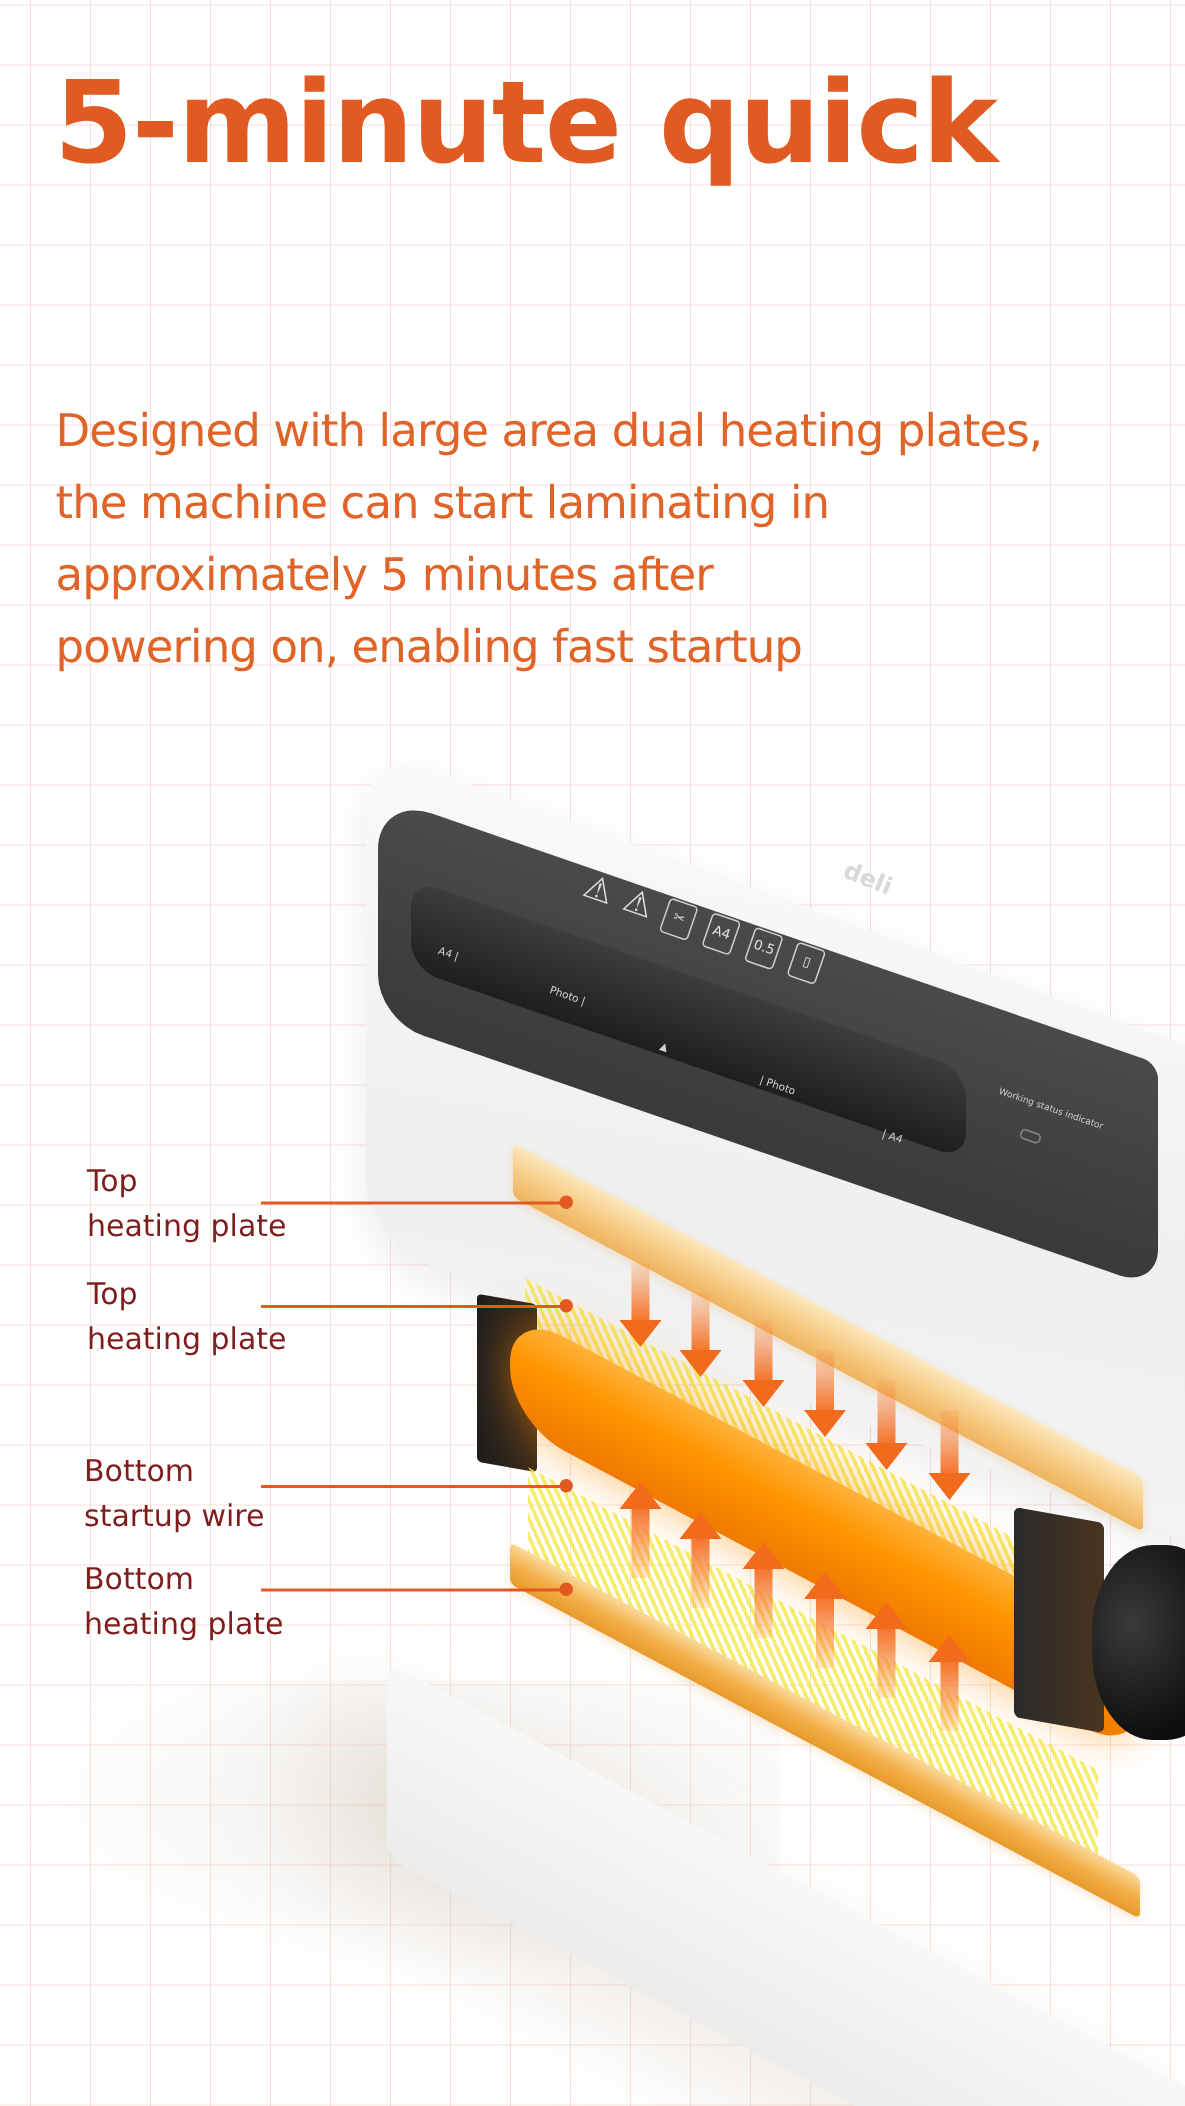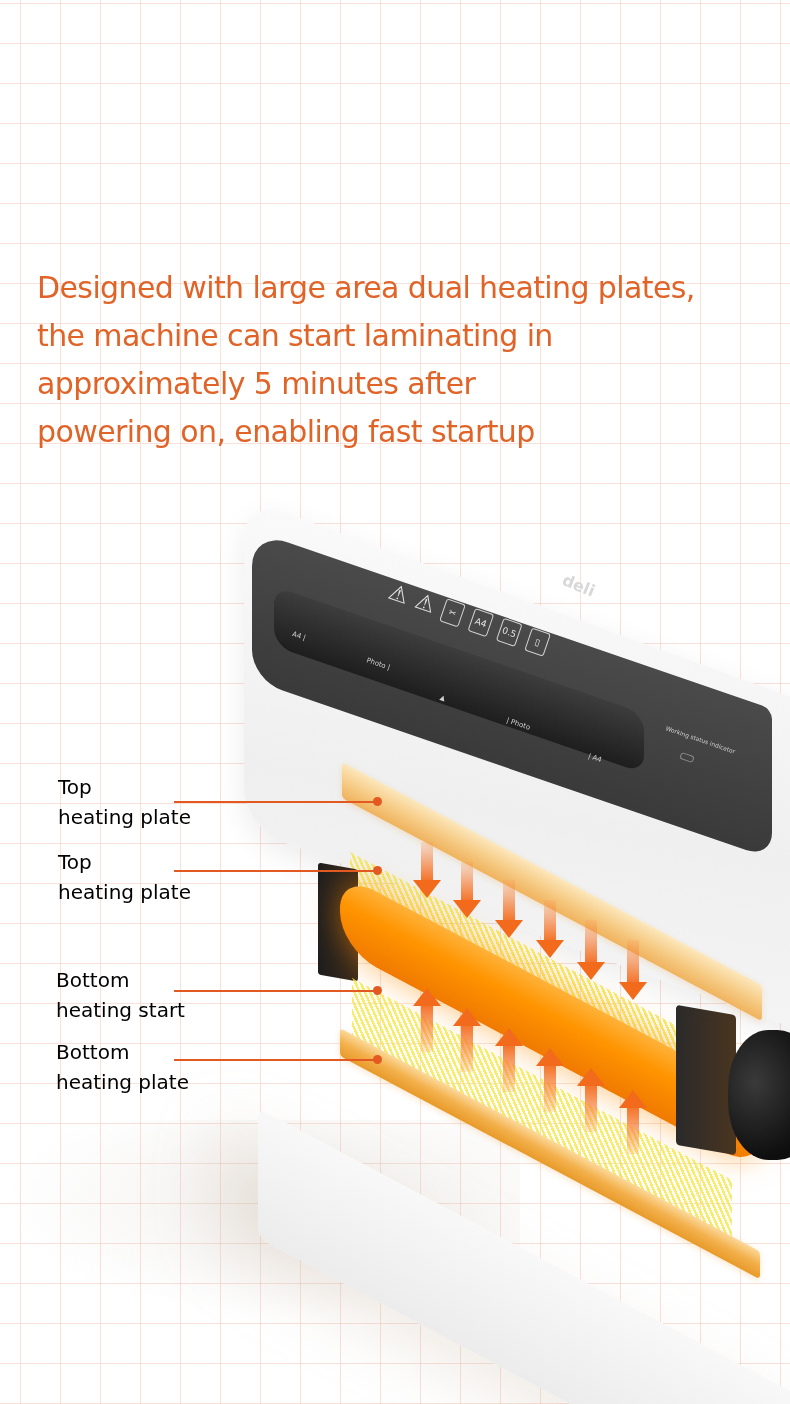--- a/index.html
+++ b/index.html
@@ -85,31 +85,32 @@
 
   .base {
     position: absolute; left: 258px; top: 1108px; width: 560px; height: 130px;
     background: linear-gradient(180deg, #f8f8f8, #ececec);
     transform: skewY(28deg); transform-origin: 0 0; border-radius: 10px;
     box-shadow: -40px 30px 60px rgba(200,180,160,0.25);
   }
   .shadow { position: absolute; left: 0; top: 1120px; width: 520px; height: 200px; background: radial-gradient(ellipse at 60% 40%, rgba(200,190,180,0.25), transparent 70%); }
 
   
-  .callout { position: absolute; color: #000000; font-family: "DejaVu Sans", sans-serif; font-size: 20px; line-height: 30px; }
+  .callout { position: absolute; color: #7f1d1d; font-family: "DejaVu Sans", sans-serif; font-size: 20px; line-height: 30px; }
   .callout span { display: block; white-space: nowrap; }
   .leader { position: absolute; height: 1.5px; background: #e25a22; }
   .dot { position: absolute; width: 9px; height: 9px; border-radius: 50%; background: #e25a22; }
 </style>
 </head>
 <body>
 
 <div class="grid"></div>
 
 <h1 class="title">
+  <span style="display:block">5-minute quick</span>
 </h1>
 
 <p class="desc">
   <span>Designed with large area dual heating plates,</span>
   <span>the machine can start laminating in</span>
   <span>approximately 5 minutes after</span>
   <span>powering on, enabling fast startup</span>
 </p>
 
 <div class="shadow"></div>
@@ -206,21 +207,21 @@
 
 <div class="callout" style="left:58px;top:847px">
   <span>Top</span>
   <span>heating plate</span>
 </div>
 <div class="leader" style="left:174px;top:870px;width:204px"></div>
 <div class="dot" style="left:373px;top:866px"></div>
 
 <div class="callout" style="left:56px;top:965px">
   <span>Bottom</span>
-  <span>heating start</span>
+  <span>startup wire</span>
 </div>
 <div class="leader" style="left:174px;top:990px;width:204px"></div>
 <div class="dot" style="left:373px;top:986px"></div>
 
 <div class="callout" style="left:56px;top:1037px">
   <span>Bottom</span>
   <span>heating plate</span>
 </div>
 <div class="leader" style="left:174px;top:1059px;width:204px"></div>
 <div class="dot" style="left:373px;top:1055px"></div>

